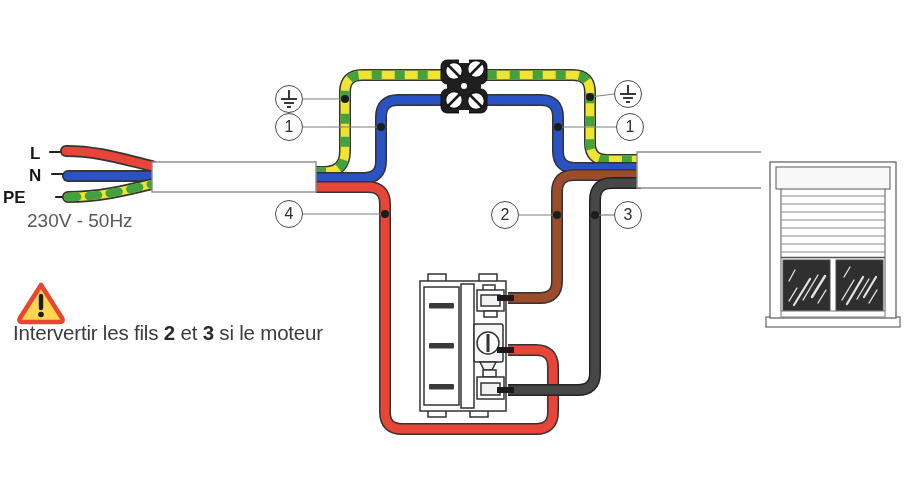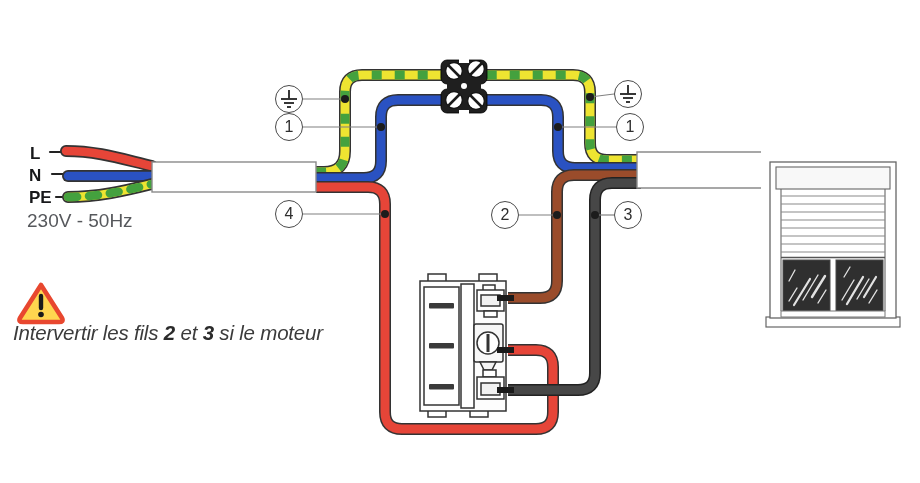--- a/index.html
+++ b/index.html
@@ -8,21 +8,21 @@
   #diagram-svg{position:absolute;left:0;top:0;}
   .abs{position:absolute;}
   .supply-label{font-size:17px;font-weight:bold;color:#17181a;line-height:1;}
   .voltage{font-size:19px;color:#56585c;line-height:1;}
   .badge{position:absolute;width:28px;height:28px;box-sizing:border-box;
          border:1.7px solid #4a4a4a;border-radius:50%;background:#fff;
          display:flex;align-items:center;justify-content:center;
          font-size:16px;color:#2e2e2e;}
   .badge svg{display:block;}
   .note{position:absolute;left:13px;top:318px;width:360px;
-        font-size:20.5px;color:#3b3b3b;line-height:30px;letter-spacing:-0.2px;font-style:italic;}
+        font-size:20.5px;color:#3b3b3b;line-height:30px;letter-spacing:-0.2px;}
   .note b{font-weight:bold;color:#2b2b2b;}
 </style>
 </head>
 <body>
 
 <div id="stage">
 
   <svg id="diagram-svg" width="920" height="483" viewBox="0 0 920 483">
 
     <g fill="none" stroke-linecap="round">
@@ -186,21 +186,21 @@
       <circle cx="385" cy="214" r="4"></circle>
       <circle cx="557" cy="215" r="4"></circle>
       <circle cx="595" cy="215" r="4"></circle>
       <circle cx="590" cy="97" r="4"></circle>
       <circle cx="558" cy="127" r="4"></circle>
     </g>
   </svg>
 
   <span class="abs supply-label" style="left:30px;top:145px;">L</span>
   <span class="abs supply-label" style="left:29px;top:167px;">N</span>
-  <span class="abs supply-label" style="left:29px;top:189px;">PE</span>
+  <span class="abs supply-label" style="left:3px;top:189px;">PE</span>
   <div class="abs voltage" style="left:27px;top:211px;text-align:right;">230V - 50Hz</div>
 
   <div class="badge" style="left:275px;top:85px;">
     <svg width="24" height="24" viewBox="0 0 24 24" fill="none" stroke="#2e2e2e" stroke-width="1.9">
       <line x1="12" y1="3" x2="12" y2="12"></line>
       <line x1="4" y1="12" x2="20" y2="12"></line>
       <line x1="7" y1="16" x2="17" y2="16"></line>
       <line x1="10" y1="20" x2="14" y2="20"></line>
     </svg>
   </div>

